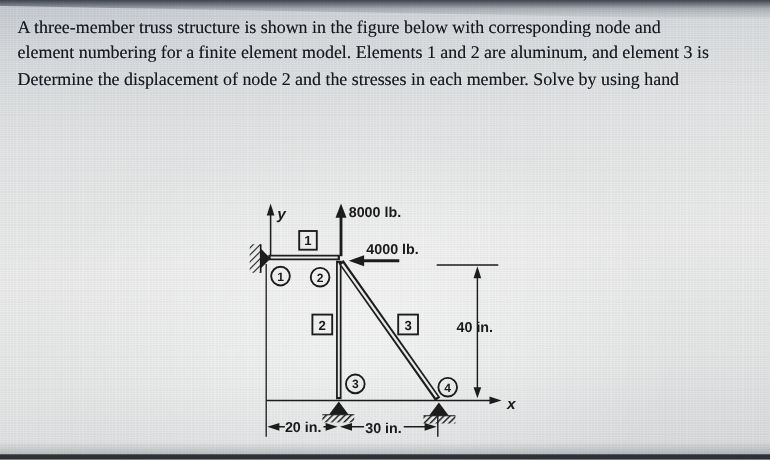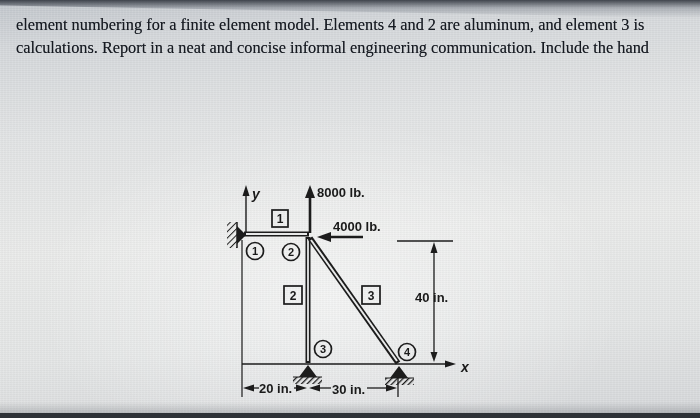--- a/index.html
+++ b/index.html
@@ -37,22 +37,23 @@
   .dlabel{font-family:"Liberation Sans", sans-serif;font-weight:bold;fill:#1a1a1a;}
 </style>
 </head>
 <body>
 
 <div class="photo">
   <div class="grain"></div>
   <div class="top-shade"></div>
 
   <div class="problem">
-    <div>element numbering for a finite element model. Elements 4 and 2 are aluminum, and element 3 is</div>
-    <div>calculations. Report in a neat and concise informal engineering communication. Include the hand</div>
+    <div>A three-member truss structure is shown in the figure below with corresponding node and</div>
+    <div>element numbering for a finite element model. Elements 1 and 2 are aluminum, and element 3 is</div>
+    <div>Determine the displacement of node 2 and the stresses in each member. Solve by using hand</div>
   </div>
 
   <svg class="figure-svg" width="700" height="418" viewBox="0 0 700 418">
     <defs>
       <pattern id="hatch" width="4.5" height="4.5" patternUnits="userSpaceOnUse" patternTransform="rotate(45)">
         <line x1="0" y1="0" x2="0" y2="4.5" stroke="#1c1c1c" stroke-width="2"></line>
       </pattern>
       <pattern id="hatchDense" width="4" height="4" patternUnits="userSpaceOnUse" patternTransform="rotate(45)">
         <line x1="0" y1="0" x2="0" y2="4" stroke="#1c1c1c" stroke-width="2.6"></line>
       </pattern>

